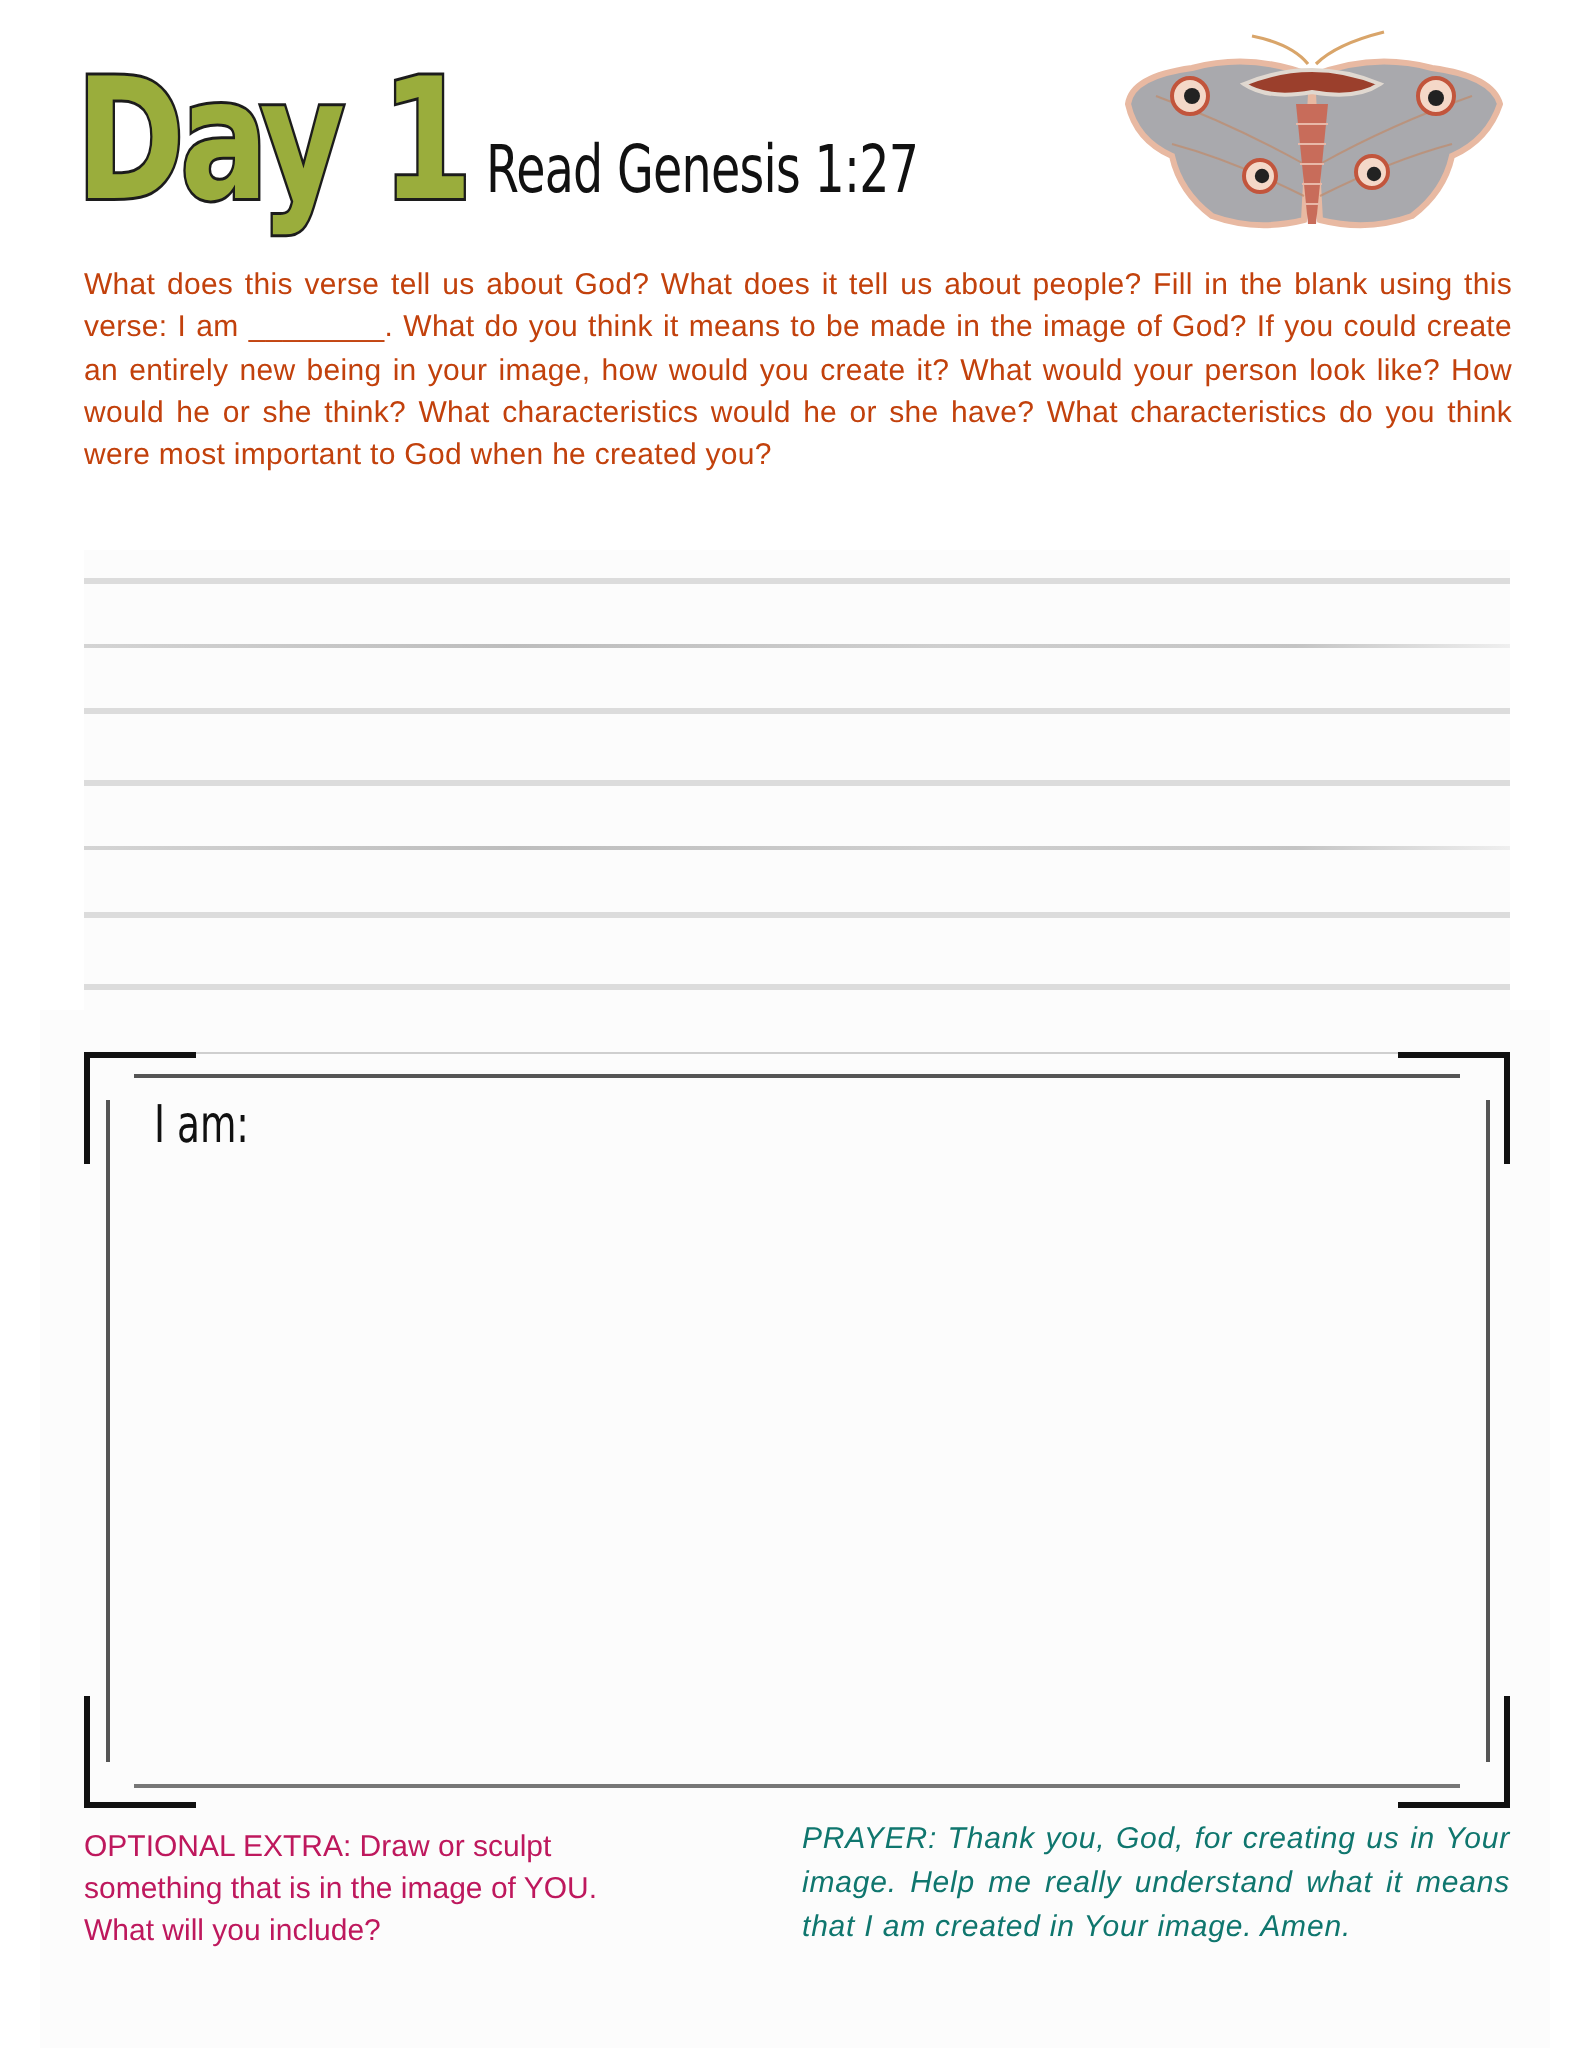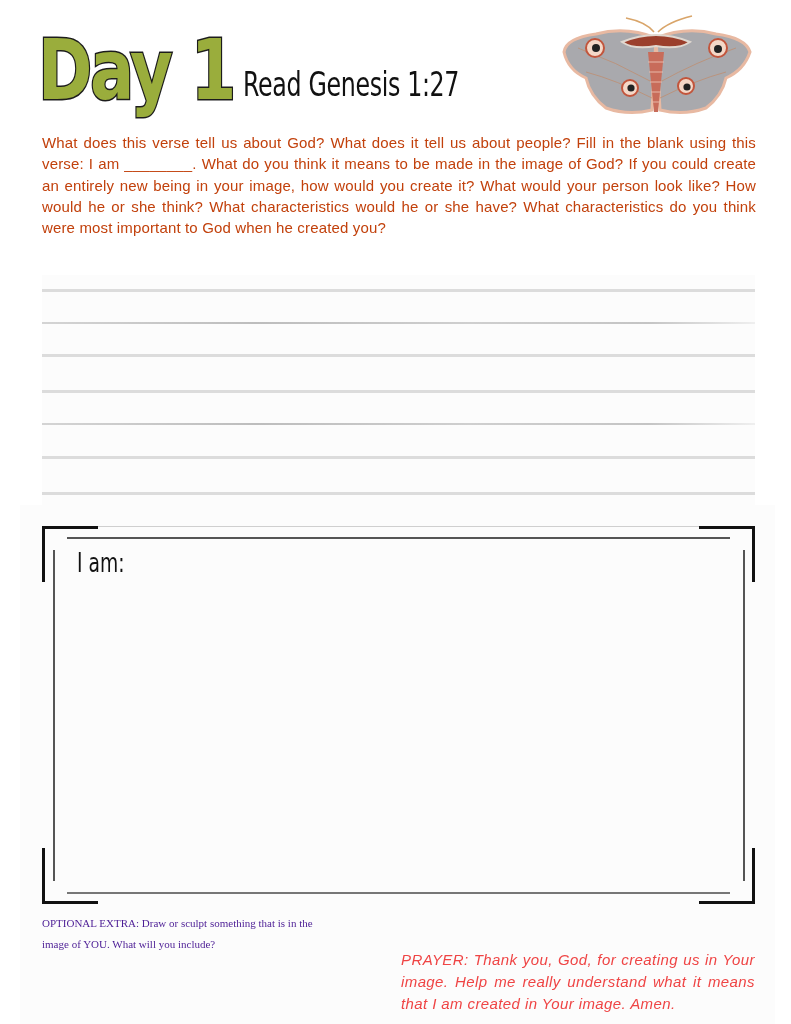--- a/index.html
+++ b/index.html
@@ -45,26 +45,26 @@
   .line.sketch { height: 1.5px; background: linear-gradient(90deg,#d4d4d4,#bdbdbd 30%,#cfcfcf 60%,#c4c4c4 85%,#efefef); }
   .frame-seg { position: absolute; background: #111; }
   .inner-seg { position: absolute; background: #555; }
   .iam {
     position: absolute; left: 77px; top: 548px;
     font-family: "DejaVu Sans", sans-serif; font-size: 26px; color: #111;
     transform: scaleX(0.72); transform-origin: left top;
   }
   .optional {
     position: absolute; left: 42px; top: 913px; width: 290px;
-    font-size: 11px; line-height: 21px; color: #4c1d95; font-family: Liberation Serif, serif;
+    font-size: 15px; line-height: 21px; color: #be185d;
   }
   .prayer {
     position: absolute; left: 401px; top: 909px; width: 354px;
-    font-size: 15px; line-height: 22px; color: #ef4444; font-style: italic;
-    text-align: justify; letter-spacing: 0.4px; margin-top: 40px;
+    font-size: 15px; line-height: 22px; color: #0f766e; font-style: italic;
+    text-align: justify; letter-spacing: 0.4px;
   }
 </style>
 </head>
 <body>
 
 <div class="panel-top"></div>
 <div class="panel-bottom"></div>
 
 <div class="day-title">Day 1</div>
 <div class="reading">Read Genesis 1:27</div>

